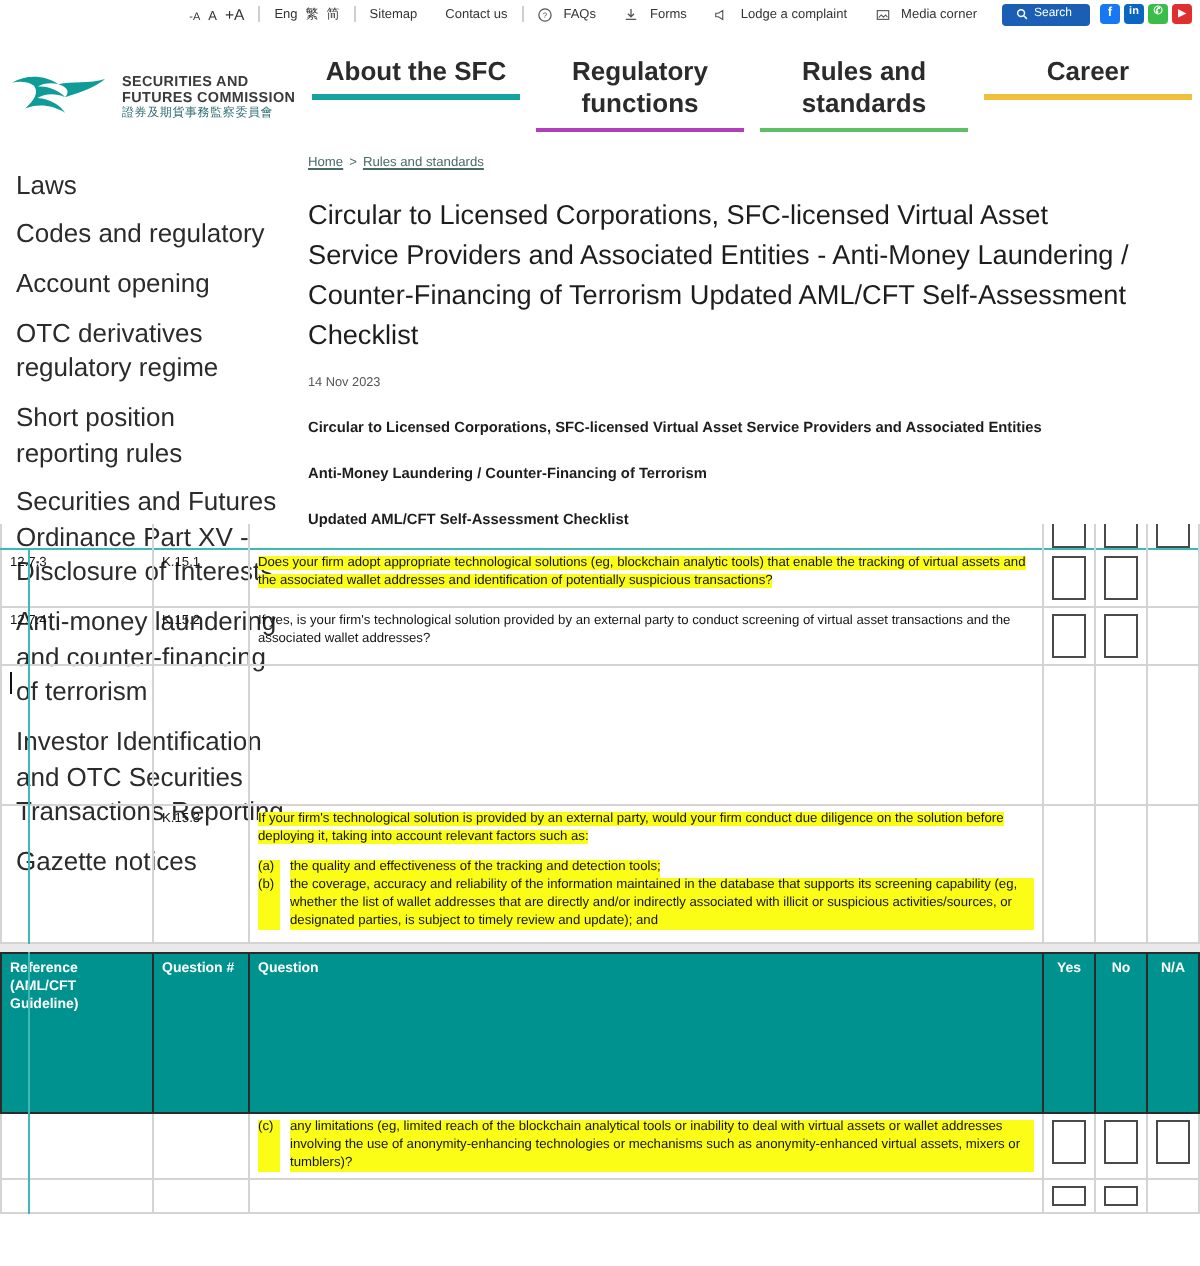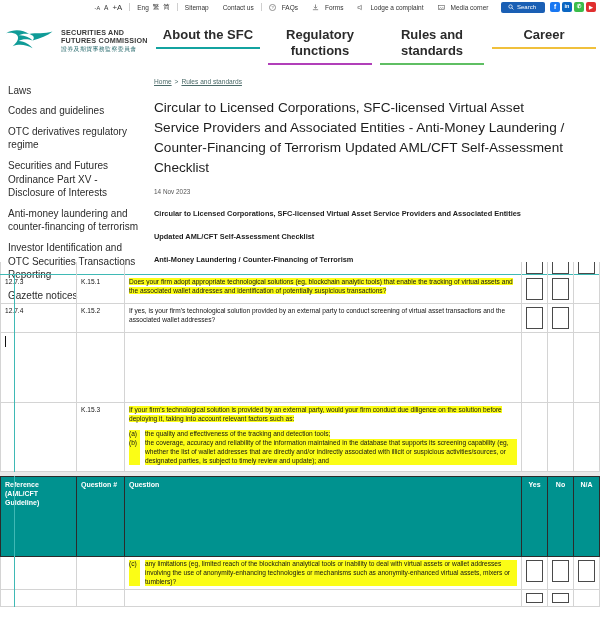--- a/index.html
+++ b/index.html
@@ -36,21 +36,21 @@
     margin-left: 6px; cursor: pointer; white-space: nowrap;
   }
   .socials { display: flex; gap: 2px; margin-left: 5px; padding-right: 2px; }
   .soc {
     width: 10px; height: 10px; border-radius: 2px;
     display: flex; align-items: center; justify-content: center;
     color: #fff; font-size: 6.5px; font-weight: bold; line-height: 1;
   }
   
   .header {
-    height: 52px; display: flex; align-items: center; background: #fff;
+    height: 52px; display: flex; align-items: flex-end; background: #fff;
     position: relative;
   }
   .brand { display: flex; align-items: center; gap: 5px; padding: 2px 0 0 4px; width: 152px; }
   .brand-text { line-height: 1.15; }
   .brand-text .l1 { font-size: 7.2px; font-weight: bold; color: #3a3a3a; letter-spacing: .2px; }
   .brand-text .l2 { font-size: 6px; color: #119; color: #2f6f72; letter-spacing: .3px; margin-top: 1px; }
   .mainnav { display: flex; align-items: flex-start; flex: 1; padding-top: 12px; }
   .navitem {
     flex: 1; text-align: center; font-size: 13px; color: #2b2b2b;
     line-height: 1.25; padding-bottom: 6px; position: relative; cursor: pointer;
@@ -58,21 +58,21 @@
   }
   .navitem .bar { position: absolute; left: 4px; right: 4px; bottom: 0; height: 2.5px; }
   .navitem.alert {
     background: #e8243c; color: #fff; padding: 6px 4px; margin: -5px 4px 0 6px;
     flex: 0 0 54px; border-radius: 1px; font-weight: 700;
   }
   
   .content { display: flex; }
   .sidebar { width: 148px; padding: 14px 6px 0 8px; }
   .side-item {
-    font-size: 10px; color: #2b2b2b; line-height: 1.35;
+    font-size: 13px; color: #2b2b2b; line-height: 1.35;
     padding: 3.6px 0; cursor: pointer;
   }
   .main { flex: 1; padding: 12px 29px 0 6px; }
   .breadcrumb { font-size: 6.6px; color: #4a6a68; margin-bottom: 13px; }
   .breadcrumb a { color: #4a6a68; text-decoration: underline; }
   .breadcrumb .sep { margin: 0 3px; text-decoration: none; display: inline-block; }
   .page-title { font-size: 13.6px; color: #1d1d1d; line-height: 1.46; font-weight: 400; }
   .pubdate { font-size: 6.4px; color: #555; margin-top: 11px; }
   .doc-line { font-size: 7.4px; color: #1d1d1d; margin-top: 14px; font-weight: 600; }
   .doc-line.bold { font-weight: 700; }
@@ -197,37 +197,39 @@
     <div class="navitem">
       <span>Career</span>
       <span class="bar" style="background:#f0c03c"></span>
     </div>
   </div>
 </div>
 
 <div class="content">
   <div class="sidebar">
     <div class="side-item">Laws</div>
-    <div class="side-item">Codes and guidelines</div>
+    <div class="side-item">Codes and regulatory</div>
+    <div class="side-item">Account opening</div>
     <div class="side-item">OTC derivatives regulatory regime</div>
+    <div class="side-item">Short position reporting rules</div>
     <div class="side-item">Securities and Futures Ordinance Part XV - Disclosure of Interests</div>
     <div class="side-item">Anti-money laundering and counter-financing of terrorism</div>
     <div class="side-item">Investor Identification and OTC Securities Transactions Reporting</div>
     <div class="side-item">Gazette notices</div>
   </div>
 
   <div class="main">
     <div class="breadcrumb">
       <a href="#">Home</a><span class="sep">&gt;</span><a href="#">Rules and standards</a>
     </div>
     <h1 class="page-title">Circular to Licensed Corporations, SFC-licensed Virtual Asset Service Providers and Associated Entities - Anti-Money Laundering / Counter-Financing of Terrorism Updated AML/CFT Self-Assessment Checklist</h1>
     <div class="pubdate">14 Nov 2023</div>
     <div class="doc-line">Circular to Licensed Corporations, SFC-licensed Virtual Asset Service Providers and Associated Entities</div>
+    <div class="doc-line">Anti-Money Laundering / Counter-Financing of Terrorism</div>
     <div class="doc-line bold">Updated AML/CFT Self-Assessment Checklist</div>
-    <div class="doc-line">Anti-Money Laundering / Counter-Financing of Terrorism</div>
   </div>
 </div>
 
 <div style="position:absolute; left:0; top:262px; width:600px;">
 
   <div style="position:relative; height:12px; overflow:hidden;">
     <table class="checklist" style="position:absolute; top:-14px; left:0;">
       <tbody>
           <tr>
         <td class="col-ref">&nbsp;</td>

